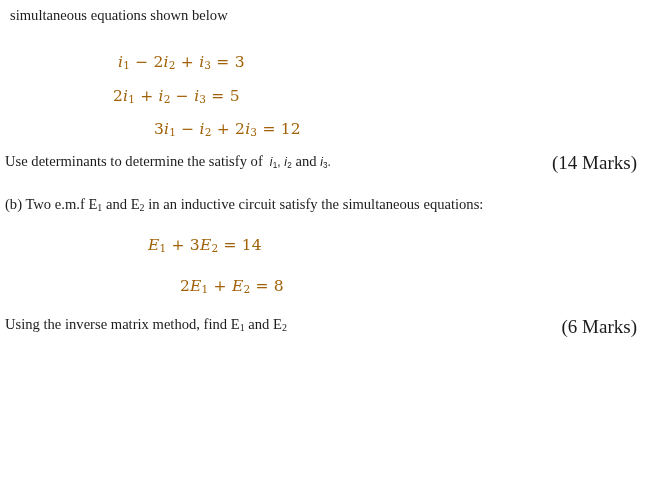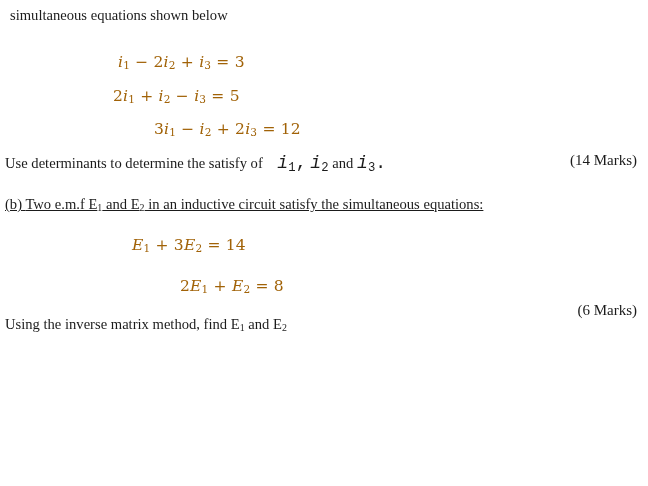--- a/index.html
+++ b/index.html
@@ -46,60 +46,60 @@
   
   .body-line {
     position: absolute;
     font-size: 14.6px;
     line-height: 1.25;
     white-space: nowrap;
   }
 
   .line-intro   { left: 10px;  top: 6px;   }
   .line-usedet  { left: 5px;   top: 152px; }
-  .line-partb   { left: 5px;   top: 195px; text-decoration: underline; }
+  .line-partb   { left: 5px;   top: 195px; }
   .line-inverse { left: 5px;   top: 315px; }
 
   .marks {
     position: absolute;
-    font-size: 15px;
+    font-size: 19px;
     white-space: nowrap;
     text-align: right;
   }
   .marks-14 { right: 11px; top: 152px; }
-  .marks-6  { right: 11px; top: 302px; }
+  .marks-6  { right: 11px; top: 316px; }
 
   
   .eq {
     position: absolute;
     font-family: "DejaVu Serif", "Liberation Serif", serif;
     font-size: 15.5px;
     color: #a16207;
     white-space: nowrap;
     letter-spacing: 0.2px;
   }
   .eq-a1 { left: 118px; top: 53px;  }
   .eq-a2 { left: 113px; top: 87px;  }
   .eq-a3 { left: 110px; top: 120px; margin-left: 44px; }
-  .eq-b1 { left: 132px; top: 236px; }
+  .eq-b1 { left: 148px; top: 236px; }
   .eq-b2 { left: 140px; top: 277px; margin-left: 40px; }
 
   .eq i, .mvar i {
     font-style: italic;
   }
   .eq sub, .mvar sub, .esub sub {
     font-size: 0.68em;
     vertical-align: -0.22em;
     font-style: normal;
   }
 
   
   .mvar {
-    font-family: Liberation Mono, monospace;
-    font-size: 18px;
+    font-family: Liberation Sans, sans-serif;
+    font-size: 12px;
     letter-spacing: 0.1px;
   }
   .esub {
     font-family: "Liberation Serif", "DejaVu Serif", serif;
   }
 </style>
 </head>
 <body>
 
 <div class="page">

